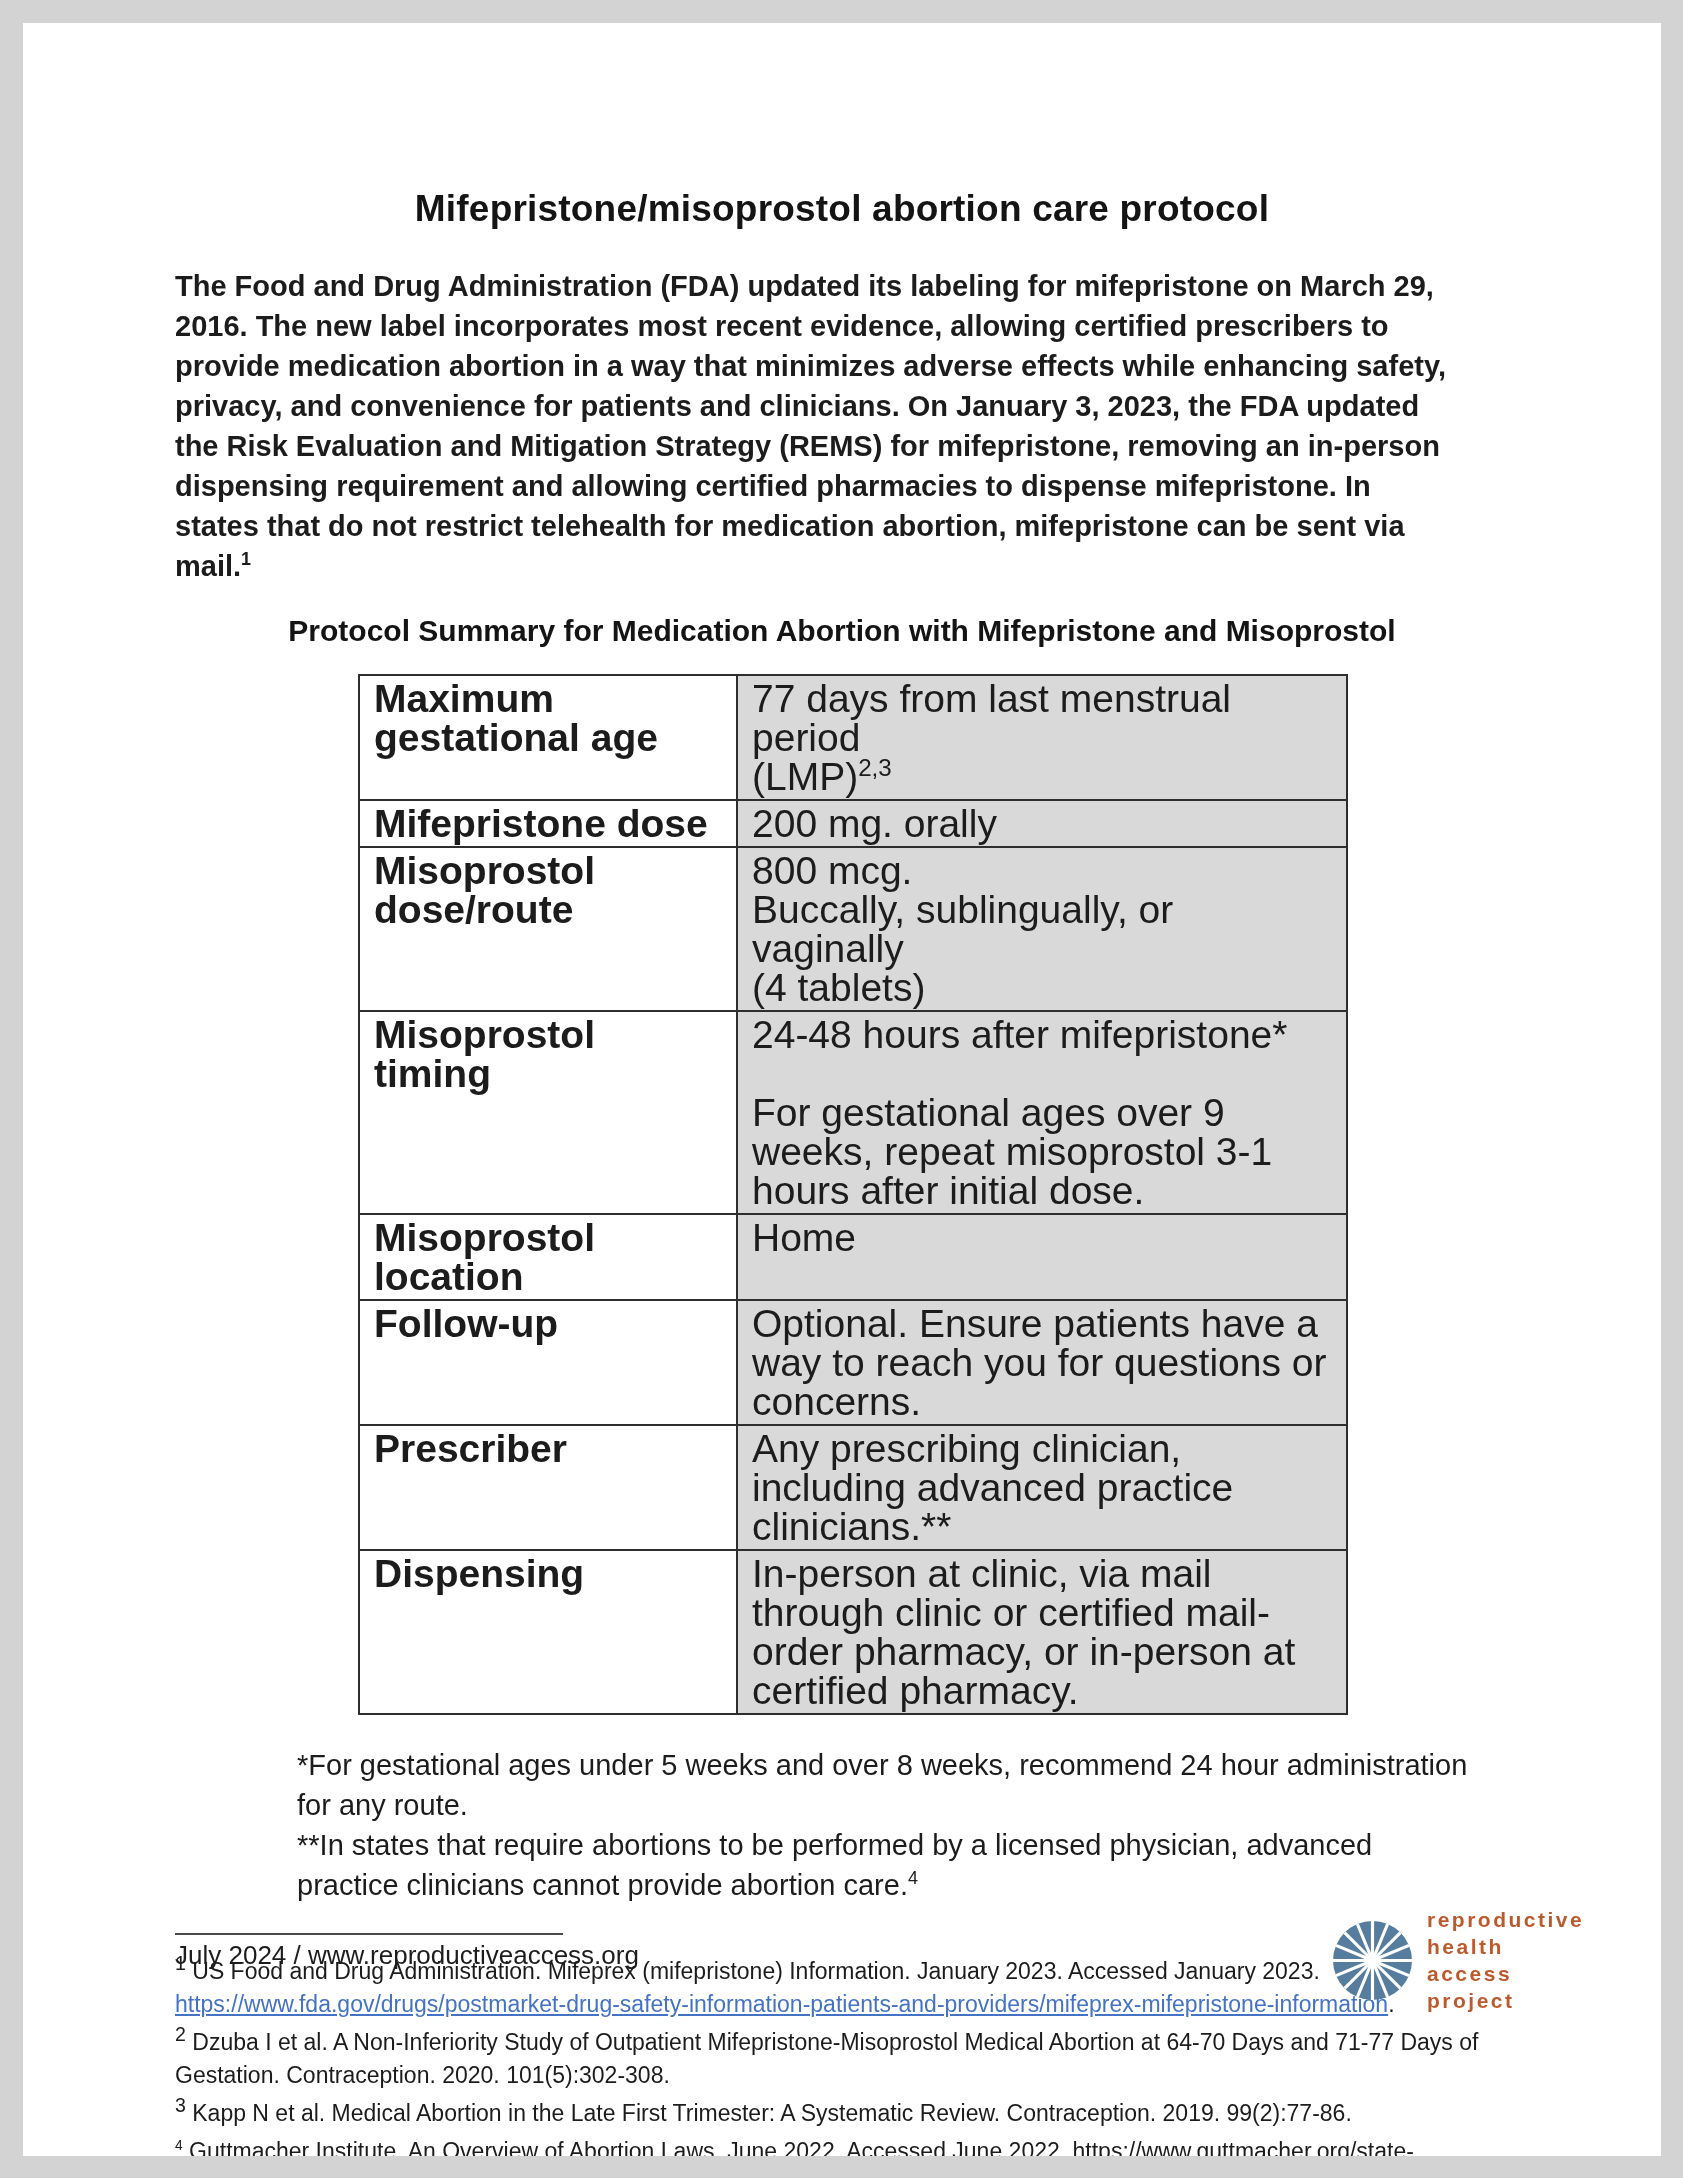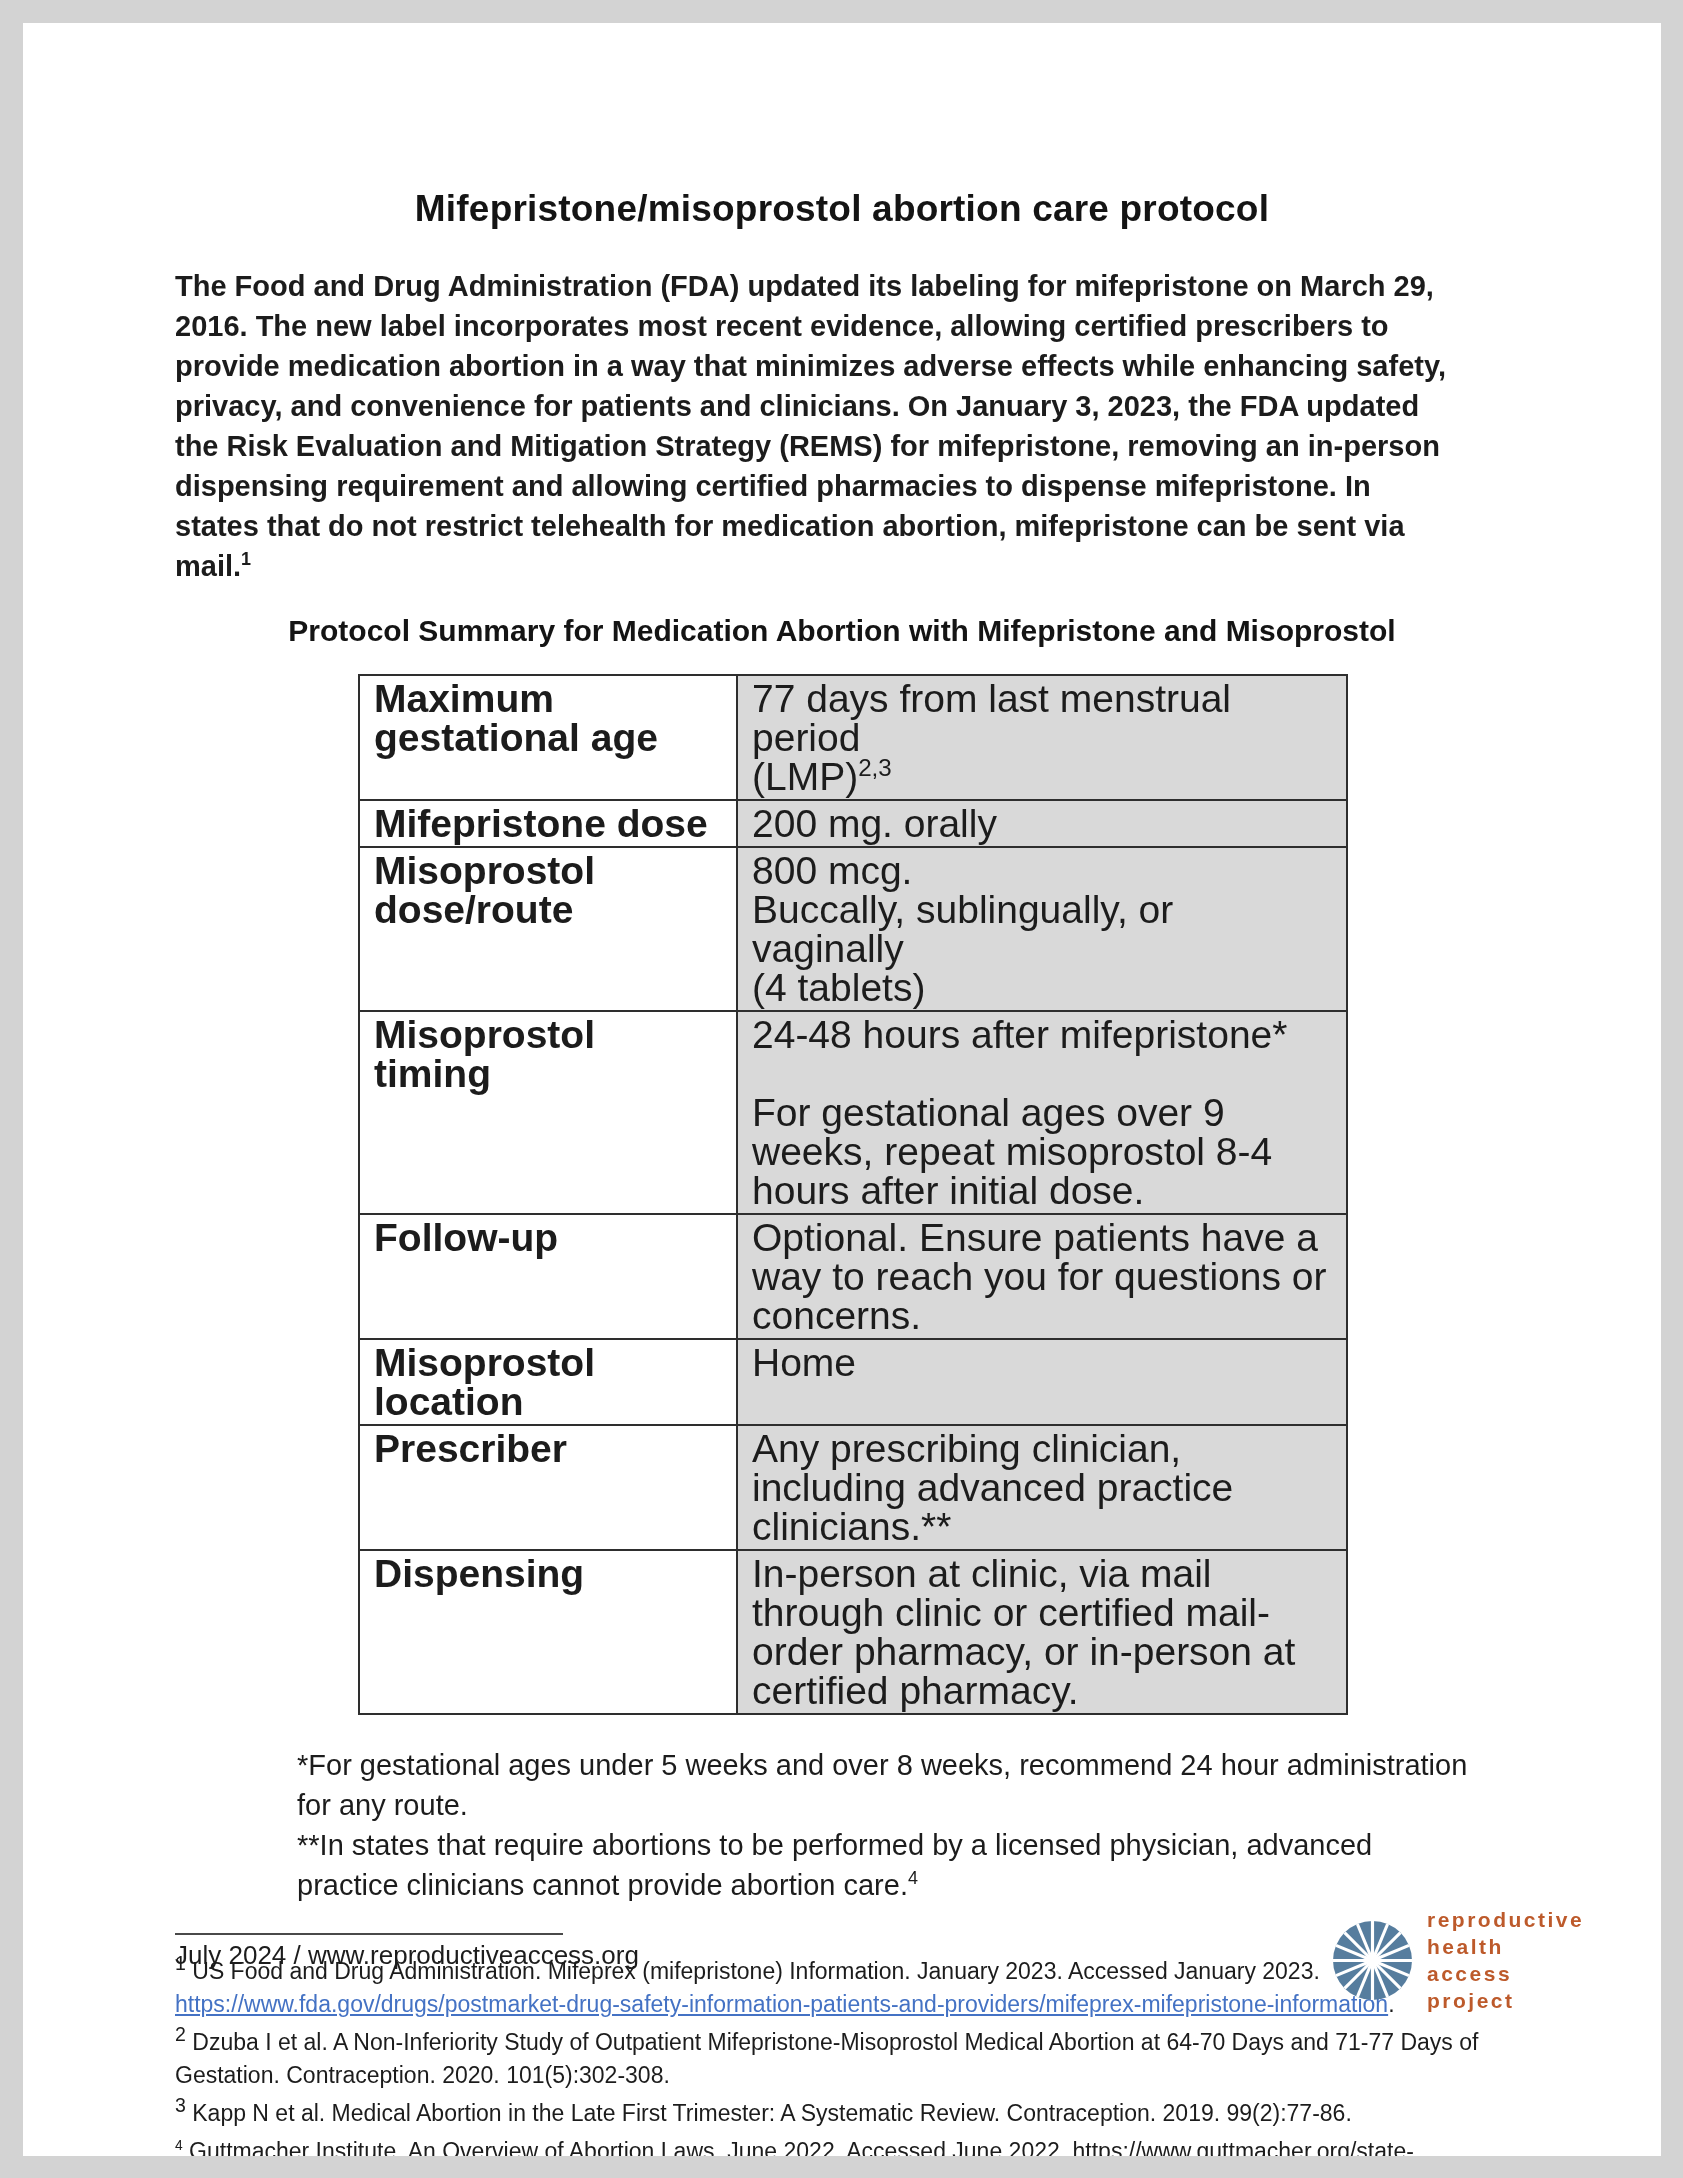--- a/index.html
+++ b/index.html
@@ -123,33 +123,33 @@
             <p>800 mcg.</p>
             <p>Buccally, sublingually, or vaginally</p>
             <p>(4 tablets)</p>
           </td>
         </tr>
         <tr>
           <td class="label">Misoprostol timing</td>
           <td class="value">
             <p>24-48 hours after mifepristone*</p>
             <p class="spacer"></p>
-            <p>For gestational ages over 9 weeks, repeat misoprostol 8-4 hours after initial dose.</p>
+            <p>For gestational ages over 9 weeks, repeat misoprostol 3-1 hours after initial dose.</p>
+          </td>
+        </tr>
+        <tr>
+          <td class="label">Misoprostol location</td>
+          <td class="value">
+            <p>Home</p>
           </td>
         </tr>
         <tr>
           <td class="label">Follow-up</td>
           <td class="value">
             <p>Optional. Ensure patients have a way to reach you for questions or concerns.</p>
-          </td>
-        </tr>
-        <tr>
-          <td class="label">Misoprostol location</td>
-          <td class="value">
-            <p>Home</p>
           </td>
         </tr>
         <tr>
           <td class="label">Prescriber</td>
           <td class="value">
             <p>Any prescribing clinician, including advanced practice clinicians.**</p>
           </td>
         </tr>
         <tr>
           <td class="label">Dispensing</td>

